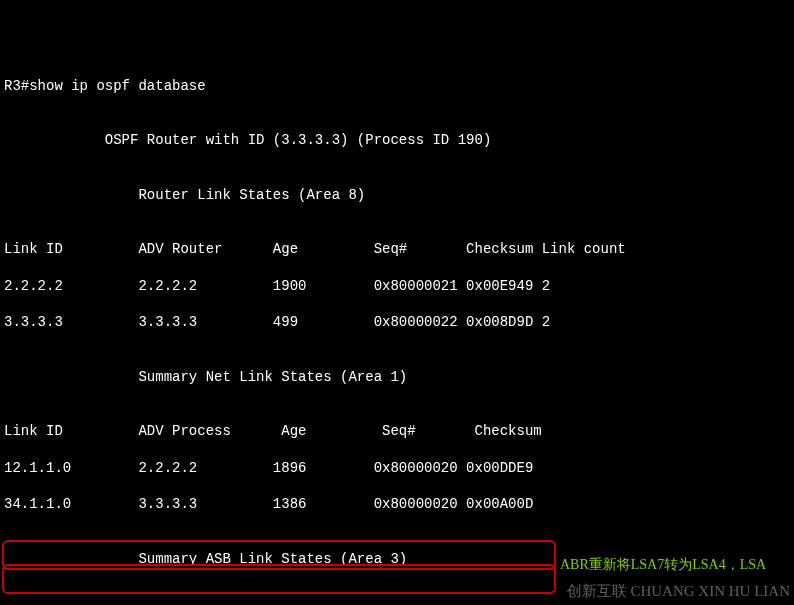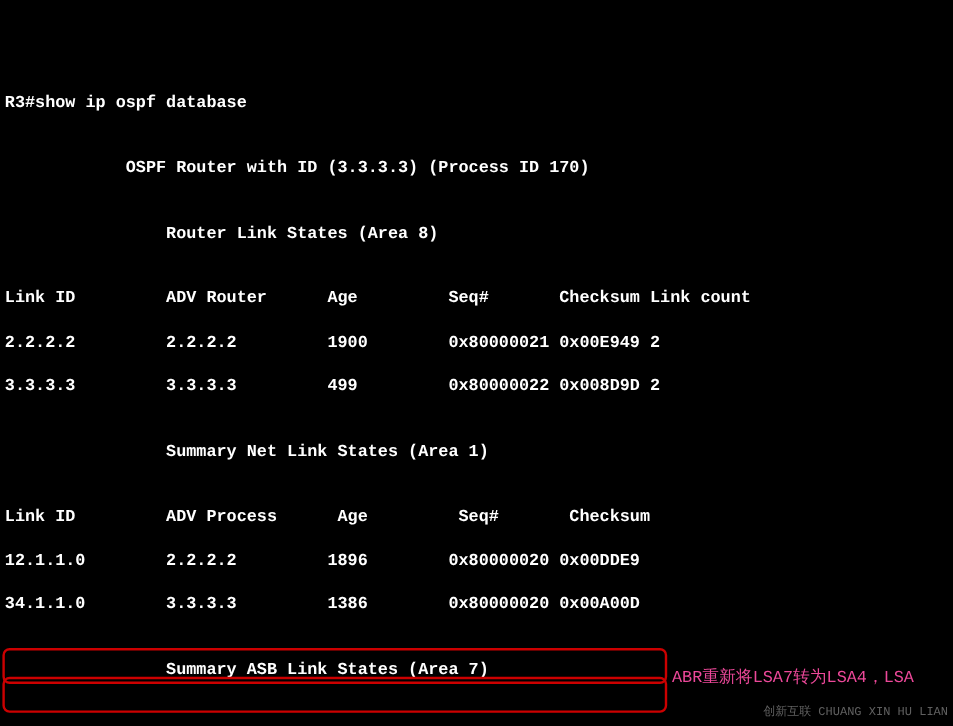--- a/index.html
+++ b/index.html
@@ -10,70 +10,70 @@
     line-height: 1.3;
     margin: 0;
     padding: 4px;
     width: 794px;
     height: 605px;
     box-sizing: border-box;
     position: relative;
     overflow: hidden;
     white-space: pre;
   }
-  .line { white-space: pre; font-weight: bold; }
+  .line { white-space: pre; }
   .highlight-rect {
     position: absolute;
     border: 2px solid #cc0000;
     border-radius: 6px;
     pointer-events: none;
   }
   .rect1 { left: 2px; top: 540px; width: 550px; height: 26px; }
   .rect2 { left: 2px; top: 564px; width: 550px; height: 26px; }
   .anno {
     position: absolute;
     left: 560px;
     top: 556px;
-    color: #ec4899;
+    color: #84cc16;
     font-size: 14px;
-    font-family: Liberation Mono, monospace;
+    font-family: Liberation Serif, serif;
     white-space: nowrap;
   }
   .watermark {
     position: absolute;
     right: 4px;
     bottom: 4px;
-    font-size: 10px;
+    font-size: 15px;
     color: #888;
-    font-family: Liberation Mono, monospace;
+    font-family: Liberation Serif, serif;
     opacity: .7;
   }
 </style>
 </head>
 <body>
 
 
 
 <div class="line">R3#show ip ospf database</div>
 <div class="line"></div>
-<div class="line">            OSPF Router with ID (3.3.3.3) (Process ID 170)</div>
+<div class="line">            OSPF Router with ID (3.3.3.3) (Process ID 190)</div>
 <div class="line"></div>
 <div class="line">                Router Link States (Area 8)</div>
 <div class="line"></div>
 <div class="line">Link ID         ADV Router      Age         Seq#       Checksum Link count</div>
 <div class="line">2.2.2.2         2.2.2.2         1900        0x80000021 0x00E949 2</div>
 <div class="line">3.3.3.3         3.3.3.3         499         0x80000022 0x008D9D 2</div>
 <div class="line"></div>
 <div class="line">                Summary Net Link States (Area 1)</div>
 <div class="line"></div>
 <div class="line">Link ID         ADV Process      Age         Seq#       Checksum</div>
 <div class="line">12.1.1.0        2.2.2.2         1896        0x80000020 0x00DDE9</div>
 <div class="line">34.1.1.0        3.3.3.3         1386        0x80000020 0x00A00D</div>
 <div class="line"></div>
-<div class="line">                Summary ASB Link States (Area 7)</div>
+<div class="line">                Summary ASB Link States (Area 3)</div>
 <div class="line"></div>
 <div class="line">Link ID         ADV Router      Age         Seq#       Checksum</div>
 
 <div class="line"></div>
 
 <div class="line"></div>
 
 
 
 <div class="line"></div>

